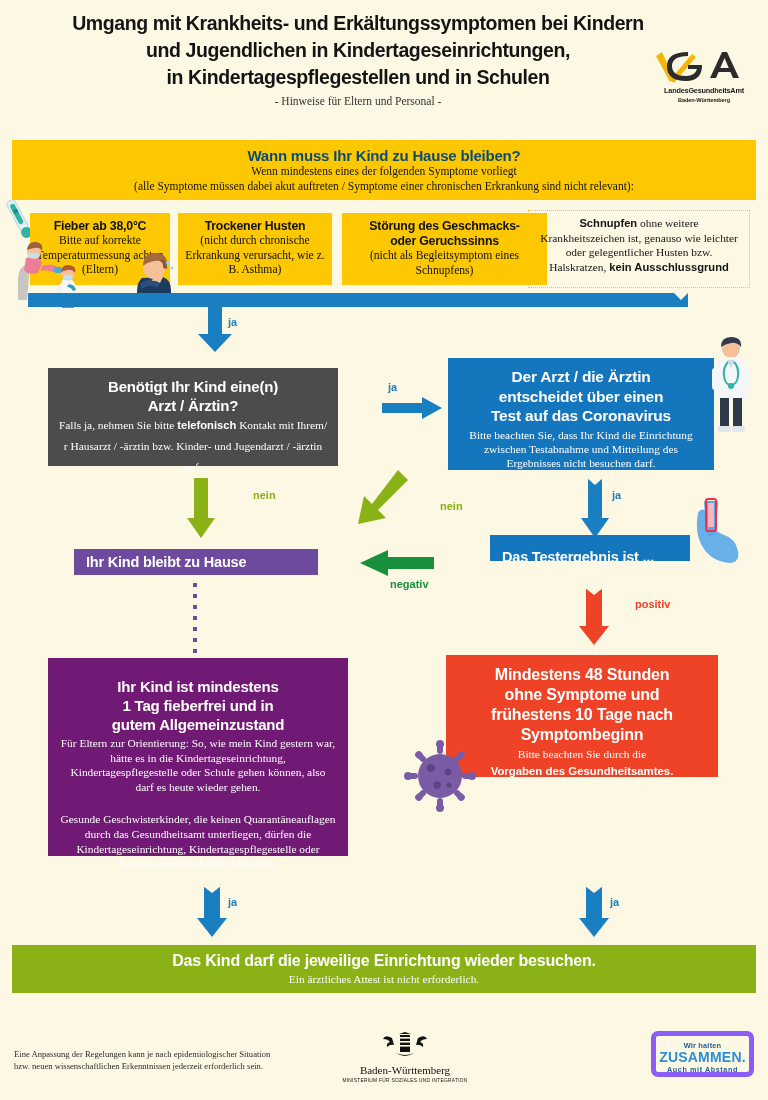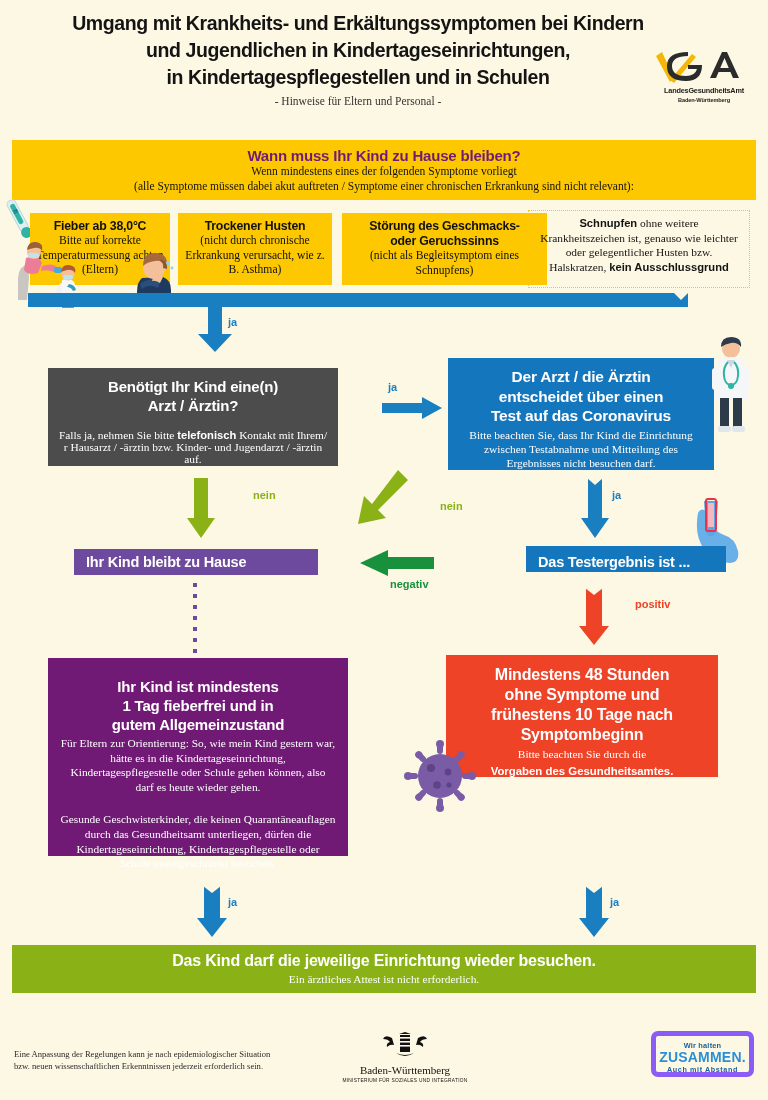--- a/index.html
+++ b/index.html
@@ -41,21 +41,21 @@
     position:absolute;left:0;top:49px;width:112px;text-align:center;
     font-size:5.6px;font-weight:bold;letter-spacing:-0.1px;color:#1c1c1c;
   }
 
   
   .yellow-banner{
     position:absolute;left:12px;top:140px;width:744px;height:60px;
     background:#fdc800;
   }
   .yb-head{
-    text-align:center;font-weight:bold;font-size:15px;color:#701a75;
+    text-align:center;font-weight:bold;font-size:15px;color:#0c4a6e;
     padding-top:7px;letter-spacing:-0.2px;
   }
   .yb-line{
     text-align:center;font-family:"Liberation Serif", serif;
     font-size:11.5px;color:#141414;line-height:15px;
   }
 
   
   .sym{
     position:absolute;background:#fdc800;color:#111;
@@ -97,38 +97,38 @@
 
   
   .box{position:absolute;box-sizing:border-box;text-align:center;color:#fff;}
   .box .h{font-weight:bold;letter-spacing:-0.2px;}
   .box .b{font-family:"Liberation Serif", serif;}
 
   #gray-box{
     left:48px;top:368px;width:290px;height:98px;background:#4c4c4c;padding:9px 8px;
   }
   #gray-box .h{font-size:15px;line-height:19px;}
-  #gray-box .b{font-size:11.4px;line-height:12px;margin-top:14px;}
+  #gray-box .b{font-size:11.4px;line-height:21px;margin-top:0;}
   #gray-box .b b{font-family:"Liberation Sans", sans-serif;font-size:11.2px;}
 
   #blue-box{
     left:448px;top:358px;width:266px;height:112px;background:#1476bc;padding:9px 8px;
   }
   #blue-box .h{font-size:15.5px;line-height:19.5px;}
   #blue-box .b{font-size:11.4px;line-height:14.4px;margin-top:2px;}
 
   #purple-bar{
     left:74px;top:549px;width:244px;height:26px;background:#6e4a9e;
     text-align:left;padding:5px 0 0 12px;
   }
   #purple-bar .h{font-size:14.5px;}
 
   #blue-bar{
-    left:490px;top:546px;width:200px;height:26px;background:#1476bc;
-    text-align:left;padding:8px 0 0 12px;margin-left:36px;
+    left:490px;top:535px;width:200px;height:26px;background:#1476bc;
+    text-align:left;padding:14px 0 0 12px;
   }
   #blue-bar .h{font-size:14.5px;}
 
   #purple-box{
     left:48px;top:658px;width:300px;height:198px;background:#701a75;padding:19px 12px;
   }
   #purple-box .h{font-size:15px;line-height:19px;}
   #purple-box .b{font-size:11.4px;line-height:14.6px;margin-top:2px;}
   #purple-box .b2{font-family:"Liberation Serif", serif;font-size:11.4px;line-height:14.6px;margin-top:18px;}
 

